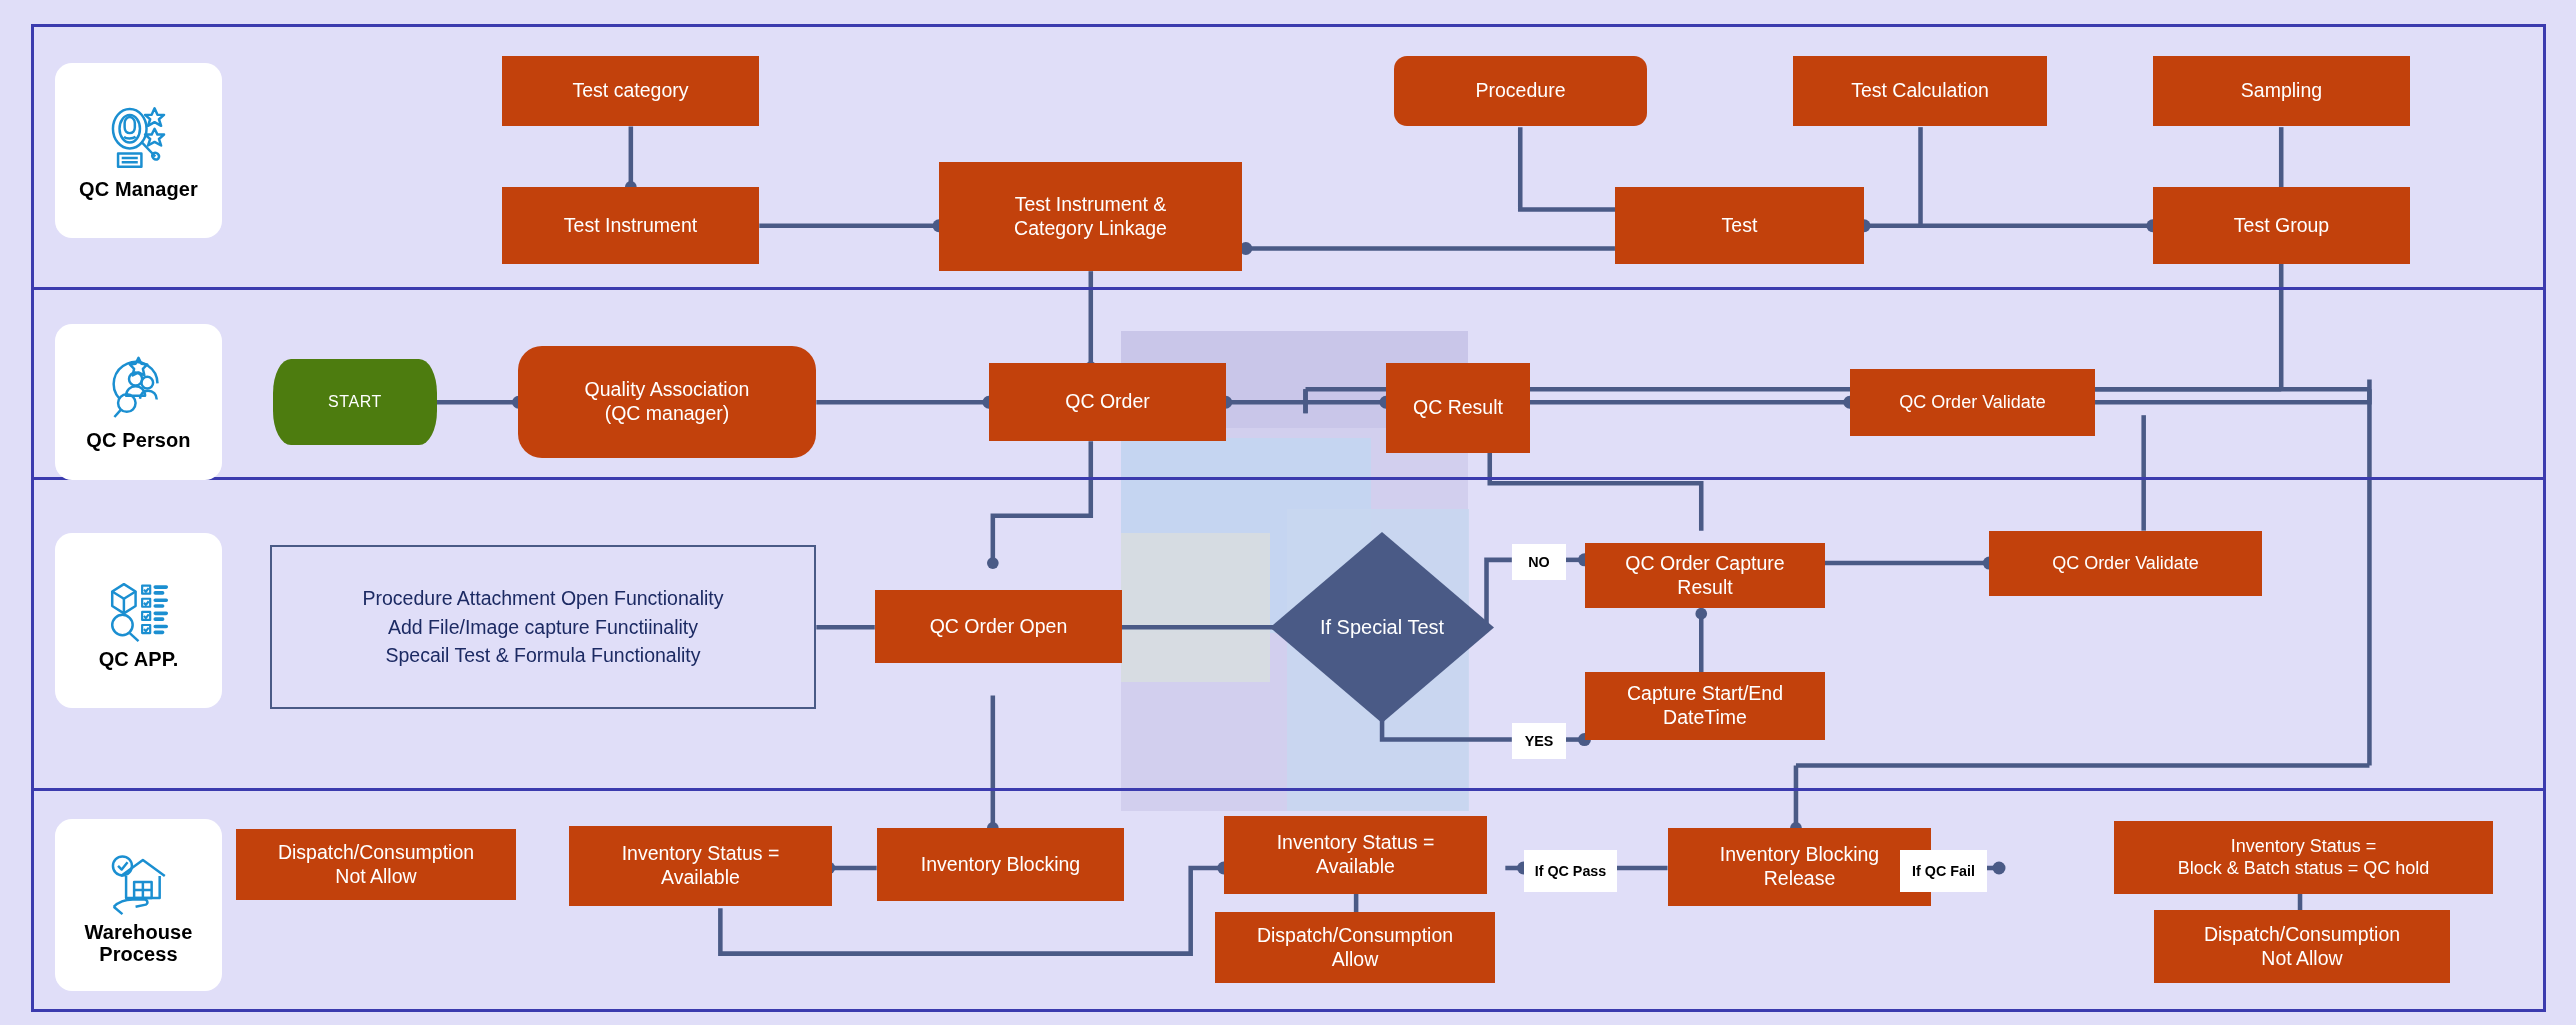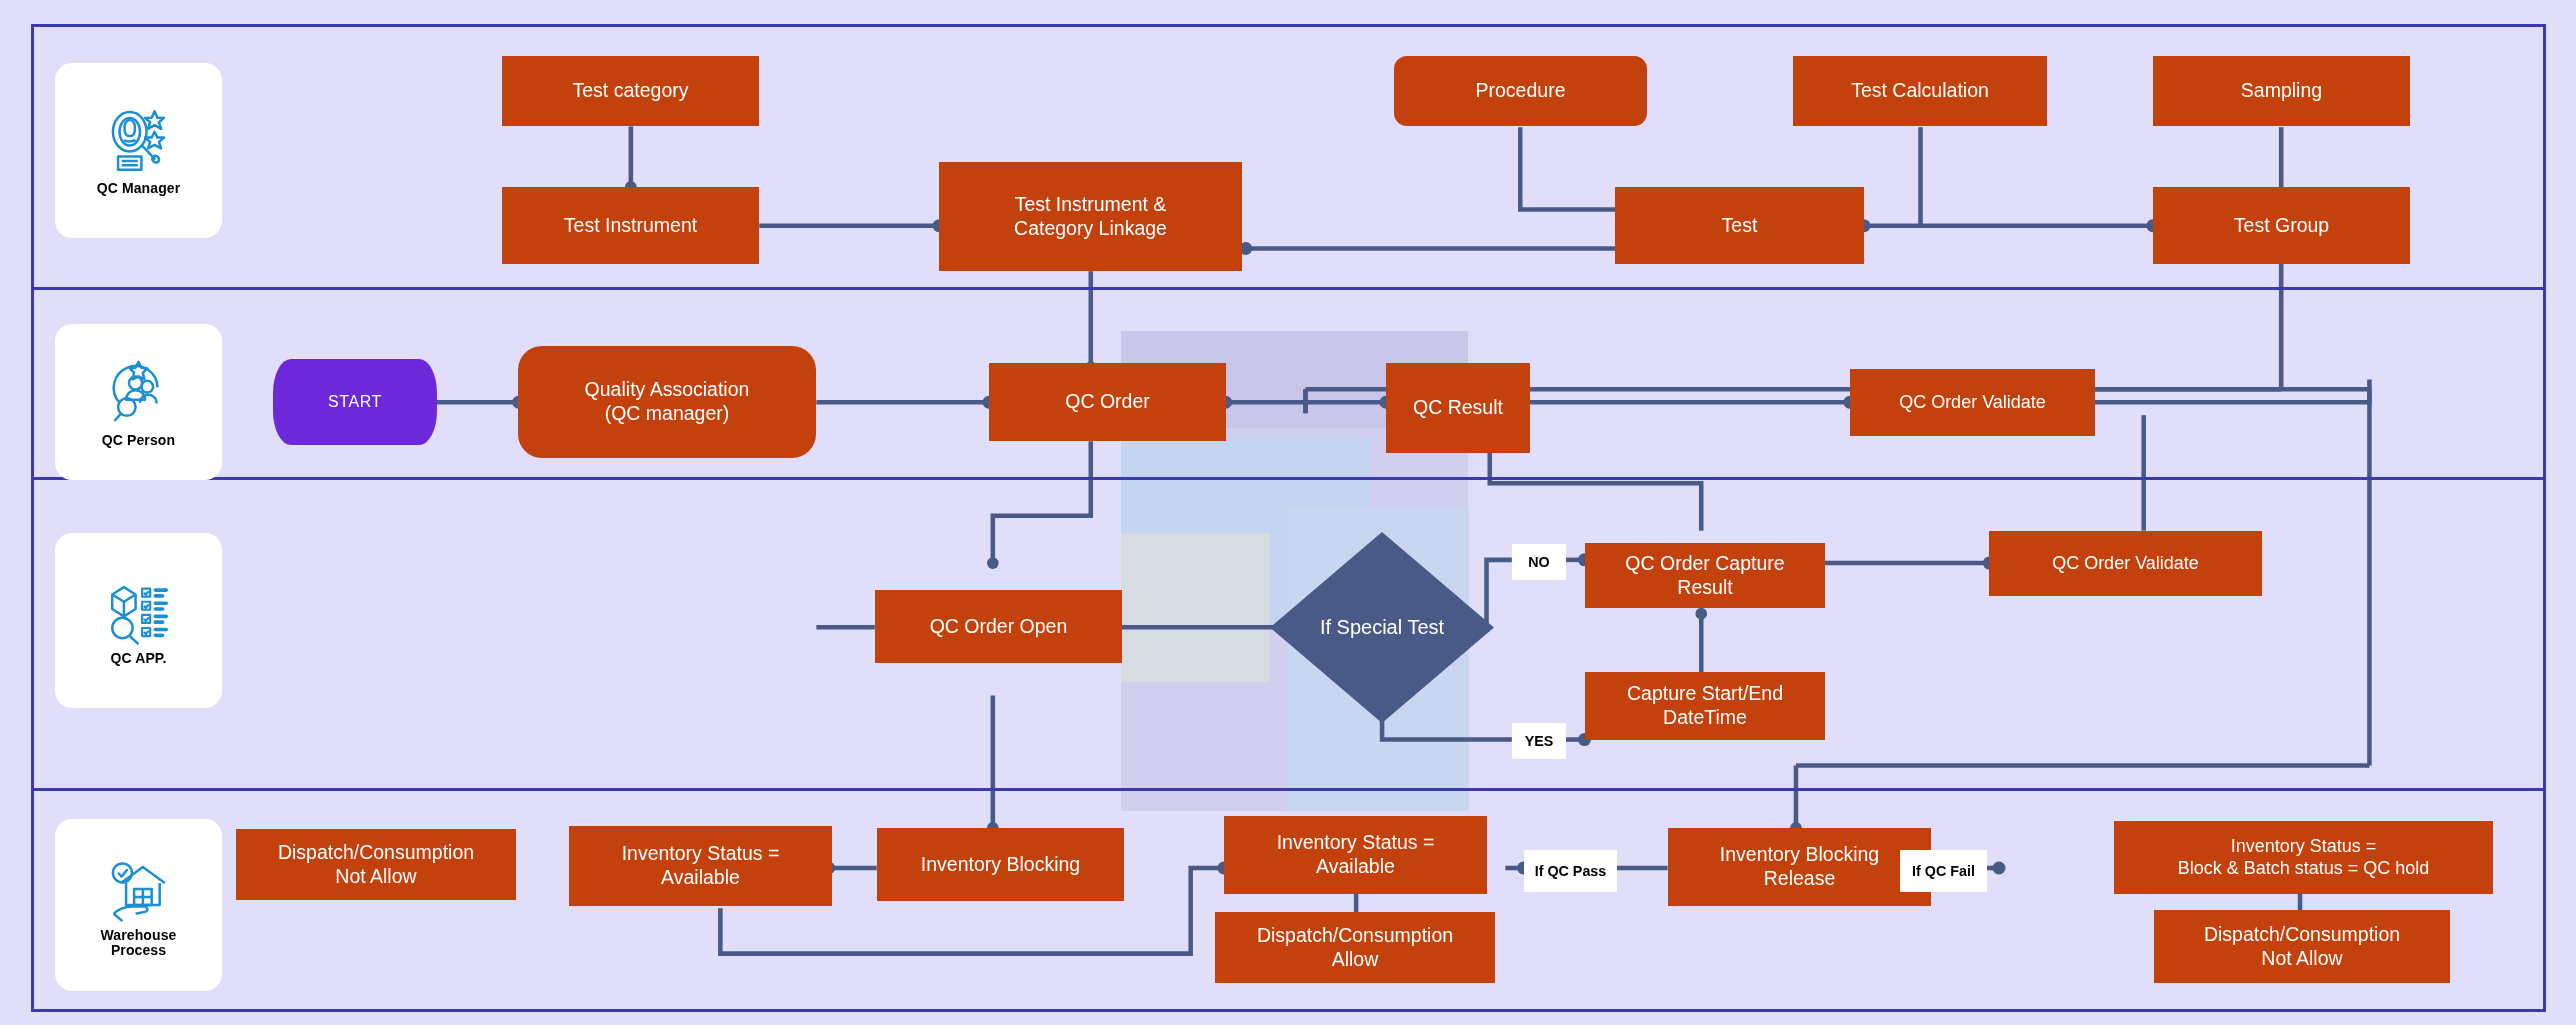--- a/index.html
+++ b/index.html
@@ -8,31 +8,31 @@
 
   
   .lane-frame{position:absolute;left:30.5px;top:24px;width:2515px;height:988px;
       border:3.2px solid #3b3bae;box-sizing:border-box;}
   .lane-div{position:absolute;left:30.5px;width:2515px;height:0;border-top:3.2px solid #3b3bae;}
 
   
   .role{position:absolute;background:#ffffff;border-radius:17px;display:flex;
       flex-direction:column;align-items:center;justify-content:center;}
   .role .glyph{width:73px;height:73px;display:block;}
-  .role .rlabel{margin-top:3.9px;font-weight:700;color:#000;font-size:14px;
+  .role .rlabel{margin-top:3.9px;font-weight:700;color:#000;font-size:20px;
       text-align:center;line-height:1.12;letter-spacing:0.1px;}
 
   
   .node{position:absolute;background:#c2410c;color:#fff;display:flex;
       align-items:center;justify-content:center;text-align:center;
       font-size:19.5px;line-height:1.22;padding:2.6px 6.5px;box-sizing:border-box;}
   .node.small{font-size:18px;}
 
   
-  .start{position:absolute;background:#6d28d9;color:#fff;display:flex;
+  .start{position:absolute;background:#4d7c0f;color:#fff;display:flex;
       align-items:center;justify-content:center;font-size:16px;letter-spacing:0.6px;
       border-radius:18px/34px;}
 
   
   .diamond{position:absolute;display:flex;align-items:center;justify-content:center;}
   .diamond .dshape{position:absolute;inset:0;background:#4a5a86;
       clip-path:polygon(50% 0,100% 50%,50% 100%,0 50%);}
   .diamond .dtext{position:relative;color:#fff;font-size:20px;white-space:nowrap;}
 
   
@@ -274,20 +274,23 @@
 
   <div class="node" style="left:518px;top:346px;width:298px;height:112px;white-space:pre-line;border-radius:24px;">Quality Association
 (QC manager)</div>
 
   <div class="node" style="left:989px;top:363px;width:237px;height:78px;">QC Order</div>
 
   <div class="node" style="left:1386px;top:363px;width:144px;height:90px;">QC Result</div>
 
   <div class="node small" style="left:1850px;top:369px;width:245px;height:67px;">QC Order Validate</div>
 
+  <div class="note" style="left:270px;top:545px;width:546px;height:164px;white-space:pre-line;">Procedure Attachment Open Functionality
+Add File/Image capture Functiinality
+Specail Test &amp; Formula Functionality</div>
 
   <div class="node" style="left:875px;top:590px;width:247px;height:73px;">QC Order Open</div>
 
   <div class="diamond" style="left:1270px;top:532px;width:224px;height:191px;">
     <div class="dshape"></div>
     <div class="dtext">If Special Test</div>
   </div>
 
   <div class="elabel" style="left:1512px;top:544px;width:45px;height:32px;">NO</div>
 

